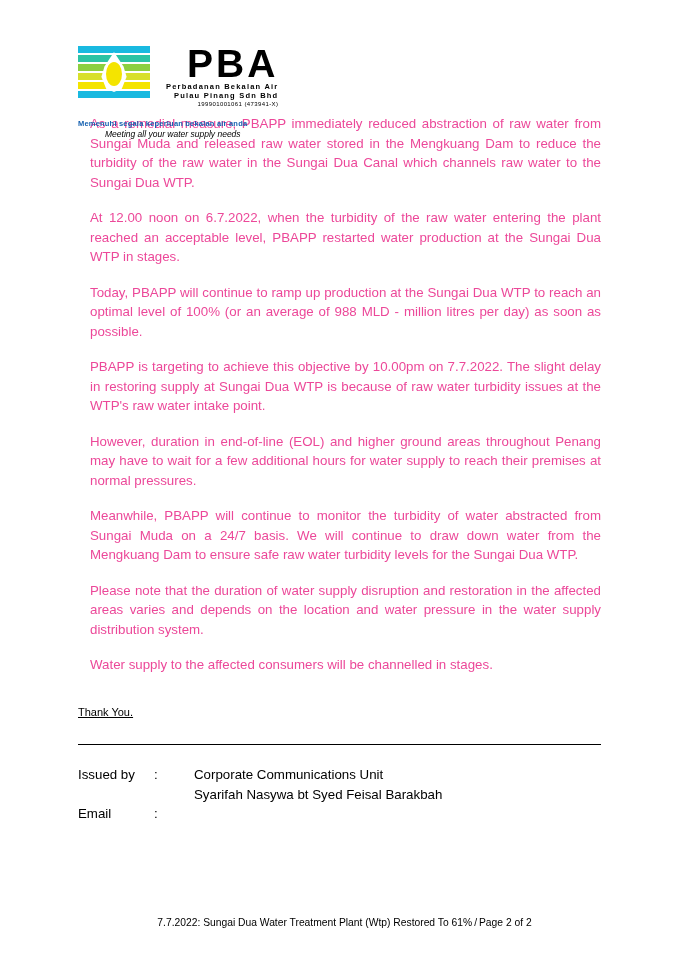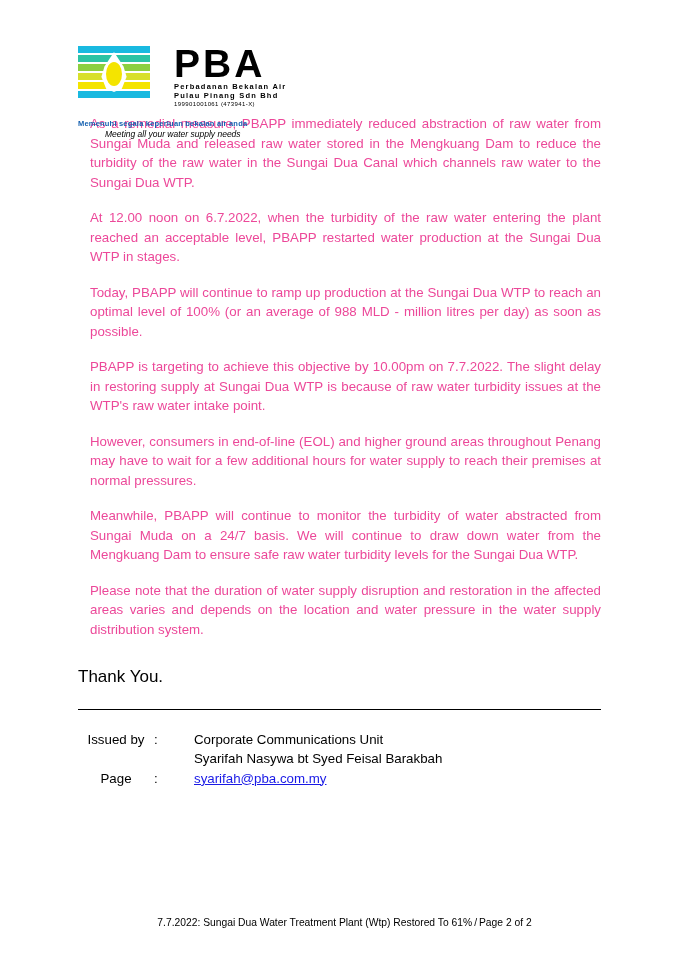--- a/index.html
+++ b/index.html
@@ -73,22 +73,23 @@
   .logo-drop-inner {
     position: absolute;
     left: 28px;
     top: 16px;
     width: 16px;
     height: 24px;
     background: #f4e400;
     border-radius: 50%;
   }
   .logo-text {
-    margin-left: 24px;
+    margin-left: 16px;
     padding-top: 0px;
+    text-align: right;
   }
   .pba-word {
     font-family: "Liberation Sans", sans-serif;
     font-weight: bold;
     font-size: 39px;
     letter-spacing: 3px;
     line-height: 36px;
     color: #000000;
   }
   .pba-sub {
@@ -127,23 +128,24 @@
     font-size: 13.3px;
     line-height: 19.5px;
     text-align: justify;
     margin: 0 0 16px 12px;
     color: #ec4899;
   }
   p.para.last-block {
     margin-bottom: 20px;
   }
   .thanks {
-    font-size: 17px;
+    font-size: 11px;
     line-height: 19.5px;
     margin: 28px 0 0 0;
+    text-decoration: underline;
   }
 
   
   .divider {
     border: 0;
     border-top: 1px solid #000000;
     margin: 22px 0 0 0;
   }
 
   
@@ -152,21 +154,20 @@
     font-size: 13.3px;
     line-height: 19.5px;
   }
   .signoff-row {
     display: flex;
     align-items: flex-start;
   }
   .signoff-label {
     width: 76px;
     flex: 0 0 auto;
-    text-align: center;
   }
   .signoff-colon {
     width: 40px;
     flex: 0 0 auto;
   }
   .signoff-value {
     flex: 1 1 auto;
   }
   .signoff-value .sub {
     display: block;
@@ -211,43 +212,41 @@
     </div>
     <div class="tagline-bm">Memenuhi segala keperluan bekalan air anda</div>
     <div class="tagline-en">Meeting all your water supply needs</div>
   </div>
 
   <div class="body-copy">
     <p class="para">As a remedial measure, PBAPP immediately reduced abstraction of raw water from Sungai Muda and released raw water stored in the Mengkuang Dam to reduce the turbidity of the raw water in the Sungai Dua Canal which channels raw water to the Sungai Dua WTP.</p>
     <p class="para">At 12.00 noon on 6.7.2022, when the turbidity of the raw water entering the plant reached an acceptable level, PBAPP restarted water production at the Sungai Dua WTP in stages.</p>
     <p class="para">Today, PBAPP will continue to ramp up production at the Sungai Dua WTP to reach an optimal level of 100% (or an average of 988 MLD - million litres per day) as soon as possible.</p>
     <p class="para">PBAPP is targeting to achieve this objective by 10.00pm on 7.7.2022. The slight delay in restoring supply at Sungai Dua WTP is because of raw water turbidity issues at the WTP's raw water intake point.</p>
-    <p class="para">However, consumers in end-of-line (EOL) and higher ground areas throughout Penang may have to wait for a few additional hours for water supply to reach their premises at normal pressures.</p>
+    <p class="para">However, duration in end-of-line (EOL) and higher ground areas throughout Penang may have to wait for a few additional hours for water supply to reach their premises at normal pressures.</p>
     <p class="para">Meanwhile, PBAPP will continue to monitor the turbidity of water abstracted from Sungai Muda on a 24/7 basis. We will continue to draw down water from the Mengkuang Dam to ensure safe raw water turbidity levels for the Sungai Dua WTP.</p>
     <p class="para">Please note that the duration of water supply disruption and restoration in the affected areas varies and depends on the location and water pressure in the water supply distribution system.</p>
+    <p class="para last-block">Water supply to the affected consumers will be channelled in stages.</p>
     <p class="thanks">Thank You.</p>
   </div>
 
   <hr class="divider">
 
   <div class="signoff">
     <div class="signoff-row">
       <div class="signoff-label">Issued by</div>
       <div class="signoff-colon">:</div>
       <div class="signoff-value">
         <span class="sub">Corporate Communications Unit</span>
         <span class="sub">Syarifah Nasywa bt Syed Feisal Barakbah</span>
       </div>
     </div>
     <div class="signoff-row">
-      <div class="signoff-label">Page</div>
+      <div class="signoff-label">Email</div>
       <div class="signoff-colon">:</div>
-      <div class="signoff-value">
-        <a class="email-link" href="#">syarifah@pba.com.my</a>
-      </div>
     </div>
   </div>
 
   <div class="footer">
     <span>7.7.2022: Sungai Dua Water Treatment Plant (Wtp) Restored To 61%</span><span class="sep">/</span><span>Page 2 of 2</span>
   </div>
 
 </div>
 
 </body></html>

